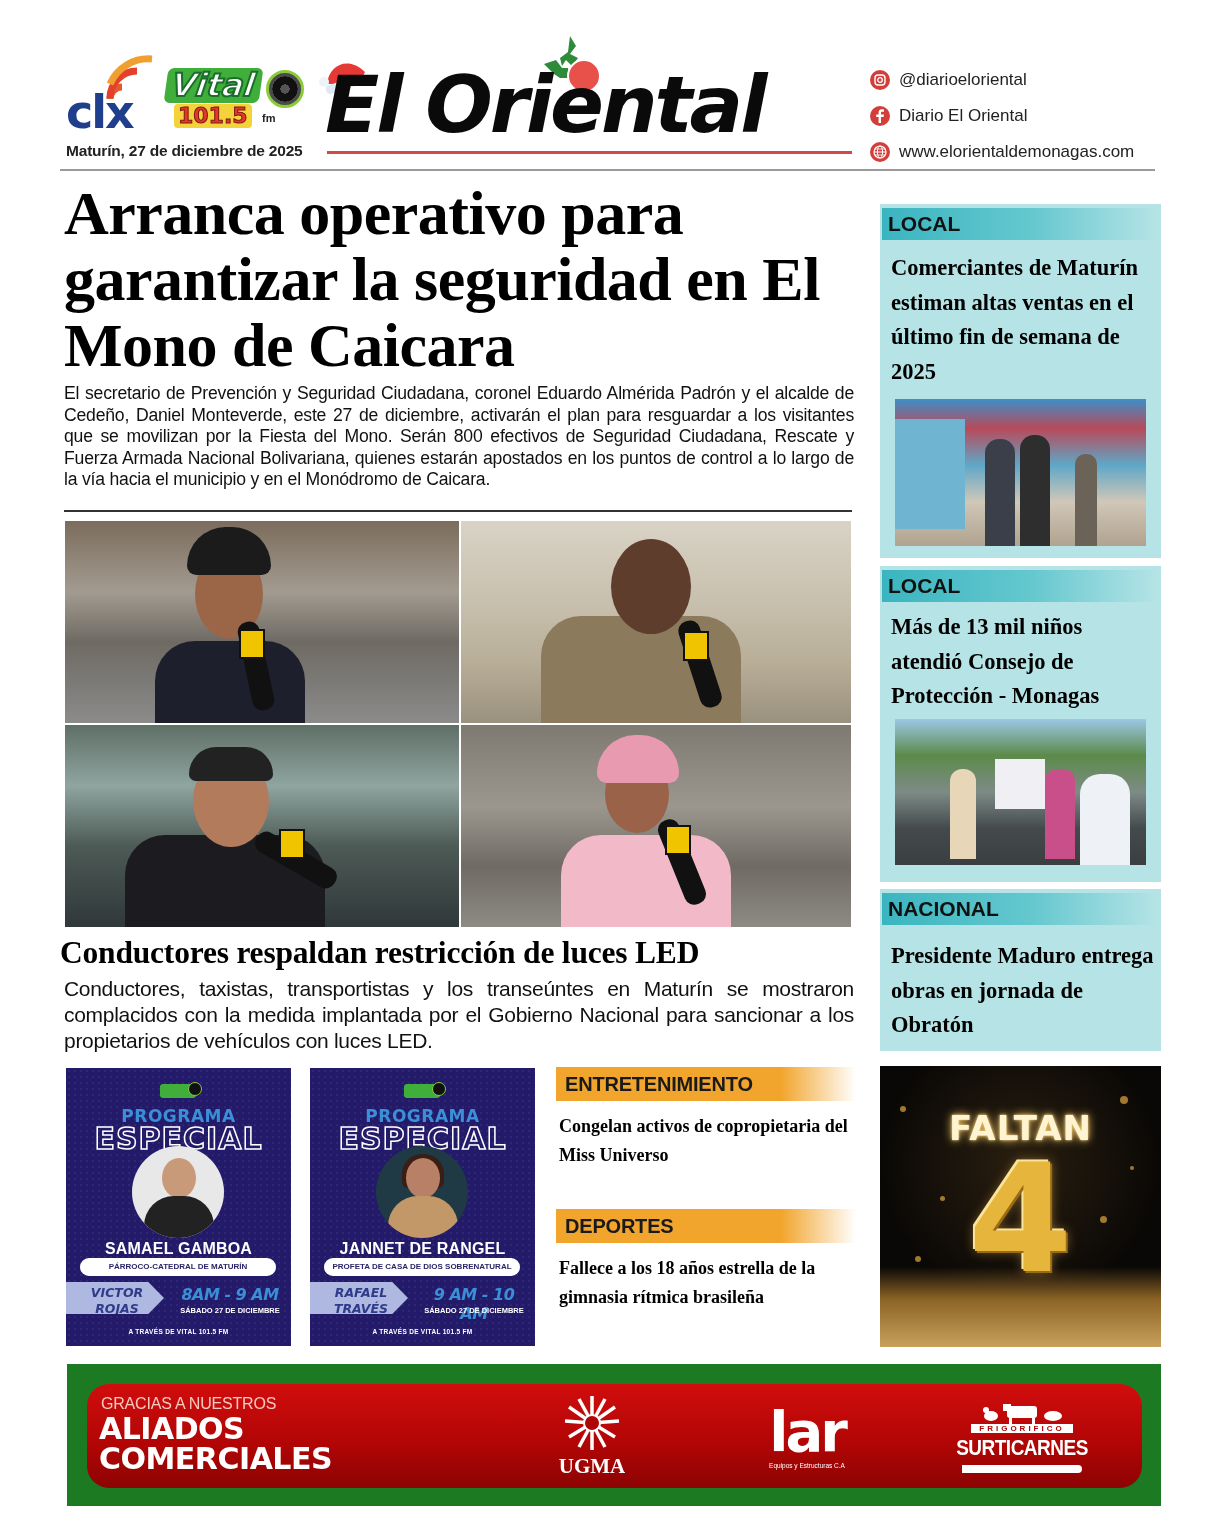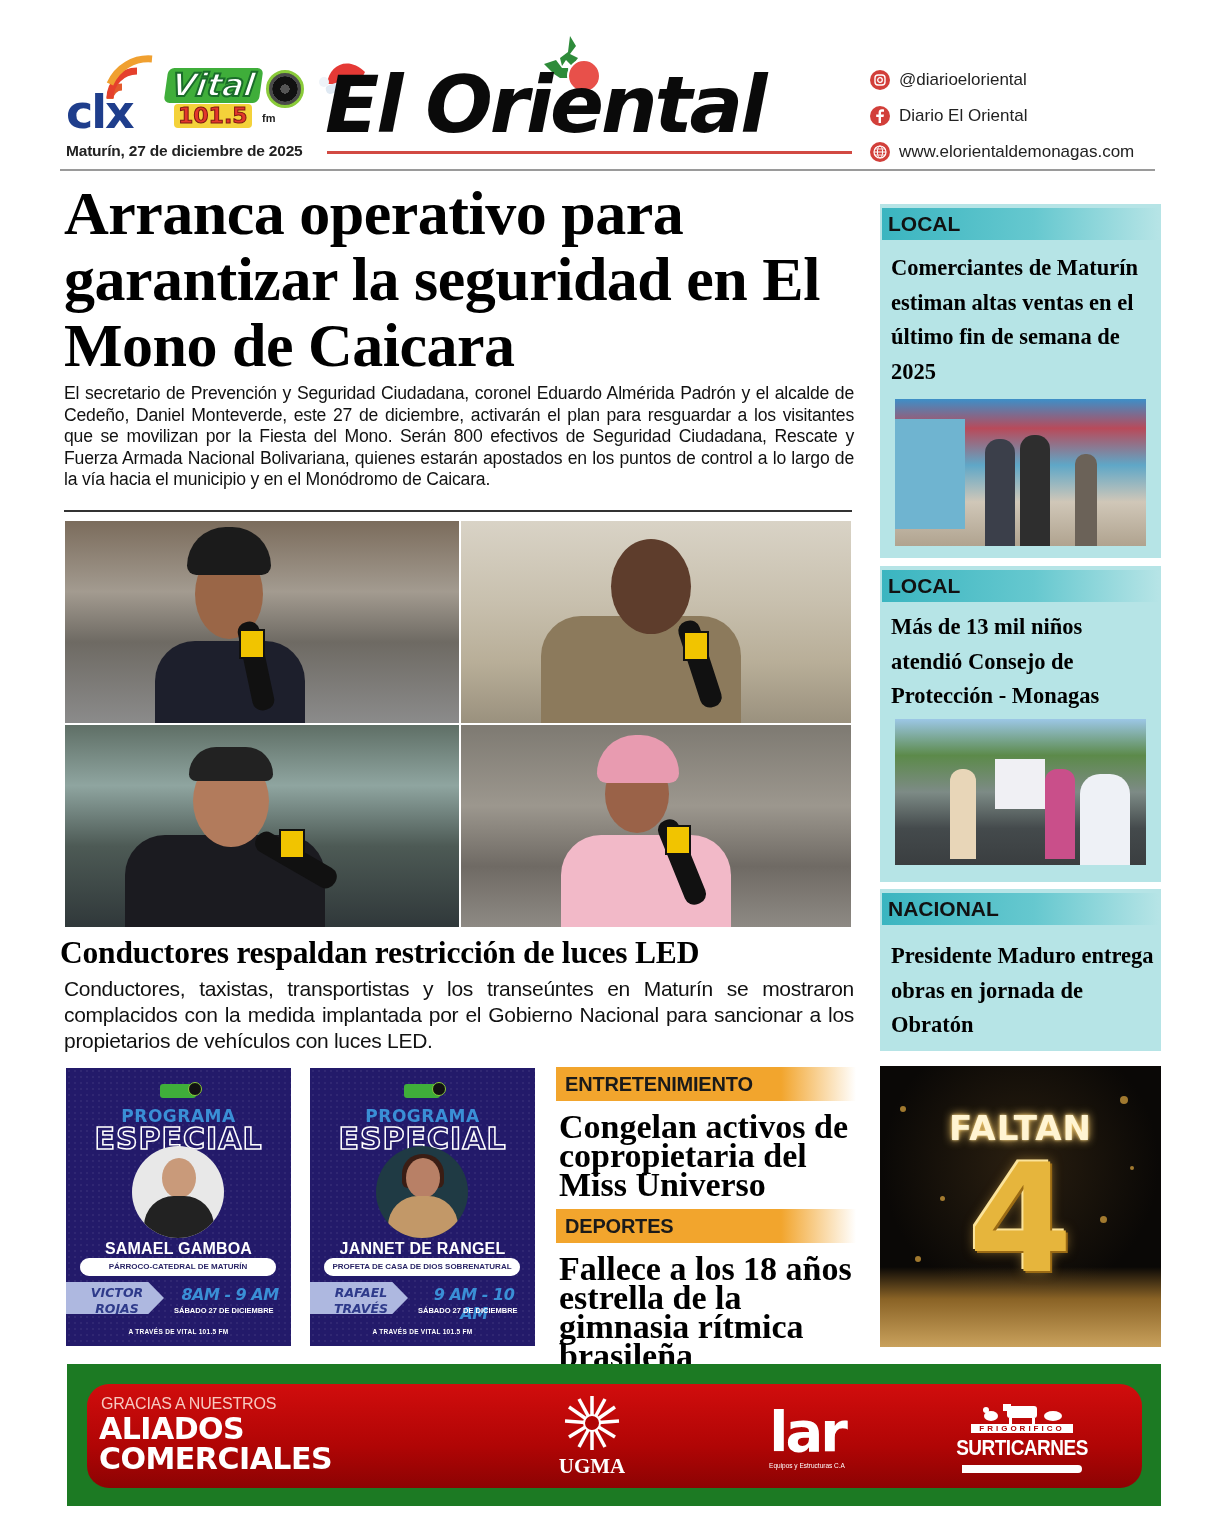--- a/index.html
+++ b/index.html
@@ -63,28 +63,28 @@
   .pc-photo .torso { position: absolute; left: 12px; top: 50px; width: 70px; height: 50px; border-radius: 30px 30px 0 0; background: #222; }
   .c2 .pc-photo { background: #1f3a44; }
   .c2 .pc-photo .torso { background: #c29868; }
   .c2 .pc-photo .head { background: #b88066; }
   .c2 .pc-photo .hair { position: absolute; left: 26px; top: 8px; width: 42px; height: 34px; border-radius: 20px 20px 6px 6px; background: #3a1d14; }
   .pc-name { position: absolute; left: 0; width: 100%; top: 172px; text-align: center; font-family: "Liberation Sans", sans-serif; font-weight: bold; font-size: 16px; color: #fff; letter-spacing: 0.2px; }
   .pc-role { position: absolute; left: 14px; width: 196px; top: 190px; height: 18px; border-radius: 9px; background: #fff; text-align: center; font-family: "Liberation Sans", sans-serif; font-weight: bold; font-size: 8px; line-height: 18px; color: #2a2566; }
   .pc-host { position: absolute; left: 0; top: 214px; width: 98px; height: 32px; background: #aeb8e0; clip-path: polygon(0 0, 84% 0, 100% 50%, 84% 100%, 0 100%); }
   .pc-host span { display: block; position: absolute; left: 20px; top: 3px; font-family: "DejaVu Sans", sans-serif; font-style: italic; font-weight: bold; font-size: 12.5px; line-height: 16px; color: #2e3a8a; text-align: center; width: 62px; }
   .pc-time { position: absolute; left: 108px; top: 217px; width: 112px; text-align: center; font-family: "DejaVu Sans", sans-serif; font-style: italic; font-weight: bold; font-size: 16px; color: #3a8fd6; letter-spacing: -0.5px; }
-  .pc-day { position: absolute; left: 108px; top: 238px; width: 112px; text-align: left; font-family: "Liberation Sans", sans-serif; font-weight: bold; font-size: 7.5px; color: #fff; }
+  .pc-day { position: absolute; left: 108px; top: 238px; width: 112px; text-align: center; font-family: "Liberation Sans", sans-serif; font-weight: bold; font-size: 7.5px; color: #fff; }
   .pc-via { position: absolute; left: 0; width: 100%; top: 260px; text-align: center; font-family: "Liberation Sans", sans-serif; font-weight: bold; font-size: 6.5px; color: #fff; letter-spacing: 0.3px; }
 
   
   .orange-tag { position: absolute; left: 556px; width: 300px; height: 34px; background: linear-gradient(90deg, #f2a52d 0%, #f2a52d 75%, #fff 100%); font-family: "Liberation Sans", sans-serif; font-weight: bold; font-size: 20px; line-height: 34px; padding-left: 9px; color: #1a1a1a; letter-spacing: -0.2px; }
   .orange-tag.t1 { top: 1067px; }
   .orange-tag.t2 { top: 1209px; }
-  .short-headline { position: absolute; left: 559px; width: 300px; font-family: "Liberation Serif", serif; font-weight: bold; font-size: 34px; line-height: 29px; color: #000; }
+  .short-headline { position: absolute; left: 559px; width: 300px; font-family: "Liberation Serif", serif; font-weight: bold; font-size: 18px; line-height: 29px; color: #000; }
   .short-headline.h1 { top: 1112px; }
   .short-headline.h2 { top: 1254px; }
 
   
   .side-box { position: absolute; left: 880px; width: 281px; background: #b6e4e6; }
   .side-box.b1 { top: 204px; height: 354px; }
   .side-box.b2 { top: 566px; height: 316px; }
   .side-box.b3 { top: 889px; height: 162px; }
   .side-tag { position: absolute; left: 2px; top: 4px; width: 277px; height: 32px; background: linear-gradient(90deg, #3ab5c0 0%, #66c8cf 55%, #b6e4e6 100%); font-family: "Liberation Sans", sans-serif; font-weight: bold; font-size: 21px; line-height: 32px; padding-left: 6px; color: #111; }
   .side-headline { position: absolute; left: 11px; width: 265px; font-family: "Liberation Serif", serif; font-weight: bold; font-size: 22.5px; line-height: 34.5px; color: #000; }

